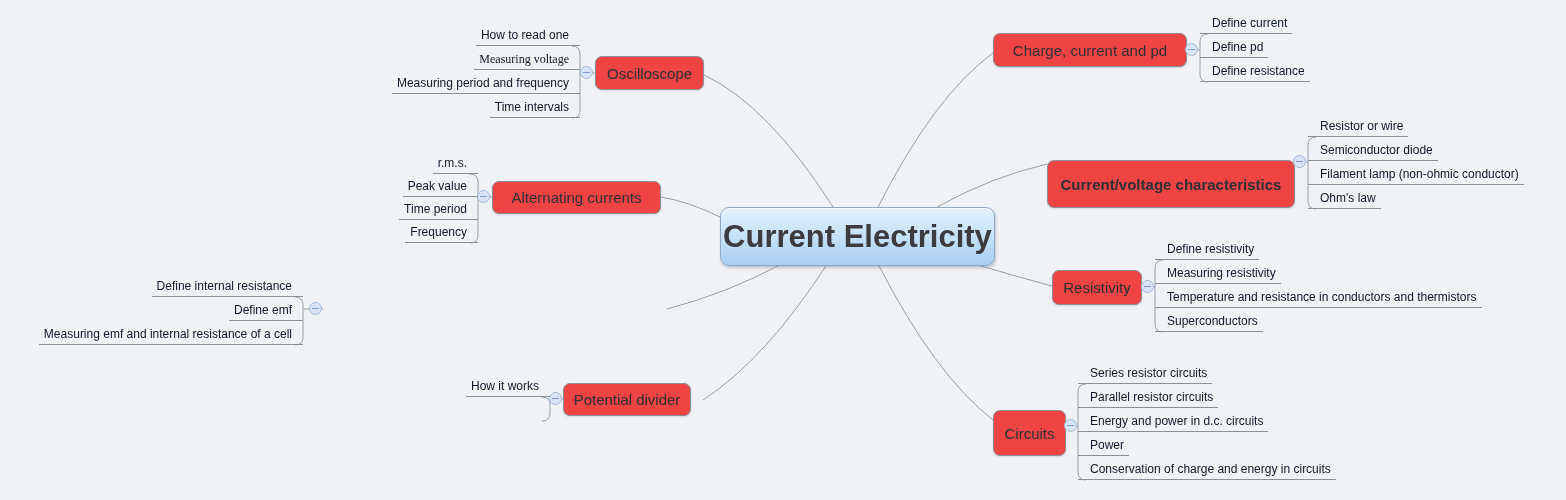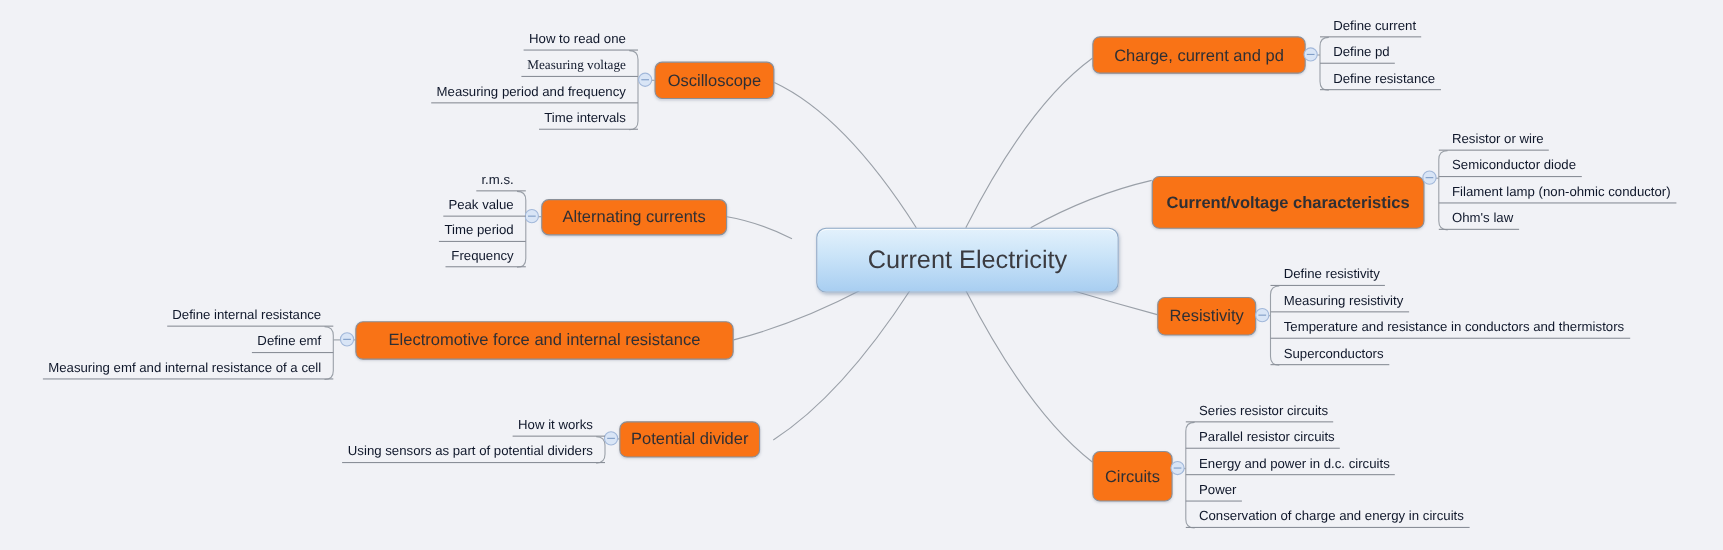--- a/index.html
+++ b/index.html
@@ -10,25 +10,25 @@
     position:relative;
   }
   .canvas{position:absolute;left:0;top:0;width:1566px;height:500px;}
   svg.links{position:absolute;left:0;top:0;pointer-events:none;}
   svg.links path{fill:none;stroke:#9aa0a8;stroke-width:1;}
   .root-node{
     position:absolute;display:flex;align-items:center;justify-content:center;
     background:linear-gradient(to bottom,#e3f1fc 0%,#c9e3f8 45%,#a8cef1 100%);
     border:1px solid #8fa9c6;border-radius:9px;
     box-shadow:1px 2px 3px rgba(120,140,165,0.45), inset 0 1px 0 rgba(255,255,255,0.75);
-    font-size:23px;font-weight:normal;color:#3b3b40;white-space:nowrap;margin-left:22px;
+    font-size:31px;font-weight:bold;color:#3b3b40;white-space:nowrap;
   }
   .branch{
     position:absolute;display:flex;align-items:center;justify-content:center;
-    background:#f97316;border:1px solid #8a8f98;border-radius:7px;
+    background:#ef4444;border:1px solid #8a8f98;border-radius:7px;
     box-shadow:0 1px 2px rgba(140,150,165,0.30);
     font-size:15px;color:#2f2f34;white-space:nowrap;box-sizing:border-box;
   }
   .leaf{
     position:absolute;font-size:12px;line-height:15px;color:#0f172a;
     border-bottom:1px solid #8a8f98;white-space:nowrap;width:fit-content;
   }
   .leaf.l{padding:0 11px 2px 5px;}
   .leaf.r{padding:0 5px 2px 12px;}
   .collapse-icon{
@@ -83,30 +83,28 @@
   <div class="leaf l" style="right:986px;top:76px;text-align:right;">Measuring period and frequency</div>
   <div class="leaf l" style="right:986px;top:100px;">Time intervals</div>
 
   <div class="branch" style="left:492px;top:181px;width:169px;height:33px;">Alternating currents</div>
   <div class="collapse-icon" style="left:477px;top:190px;"></div>
   <div class="leaf l" style="right:1088px;top:156px;">r.m.s.</div>
   <div class="leaf l" style="right:1088px;top:179px;">Peak value</div>
   <div class="leaf l" style="right:1088px;top:202px;">Time period</div>
   <div class="leaf l" style="right:1088px;top:225px;">Frequency</div>
 
-  <div class="branch" style="left:323px;top:292px;width:344px;height:35px;">Electromotive force and internal resistance</div>
   <div class="collapse-icon" style="left:309px;top:302px;"></div>
   <div class="leaf l" style="right:1263px;top:279px;">Define internal resistance</div>
   <div class="leaf l" style="right:1263px;top:303px;">Define emf</div>
   <div class="leaf l" style="right:1263px;top:327px;">Measuring emf and internal resistance of a cell</div>
 
   <div class="branch" style="left:563px;top:383px;width:128px;height:33px;">Potential divider</div>
   <div class="collapse-icon" style="left:549px;top:392px;"></div>
   <div class="leaf l" style="right:1016px;top:379px;">How it works</div>
-  <div class="leaf l" style="right:1016px;top:403px;">Using sensors as part of potential dividers</div>
 
   <div class="branch" style="left:993px;top:33px;width:194px;height:34px;">Charge, current and pd</div>
   <div class="collapse-icon" style="left:1185px;top:43px;"></div>
   <div class="leaf r" style="left:1200px;top:16px;">Define current</div>
   <div class="leaf r" style="left:1200px;top:40px;">Define pd</div>
   <div class="leaf r" style="left:1200px;top:64px;">Define resistance</div>
 
   <div class="branch" style="left:1047px;top:160px;width:248px;height:48px;font-weight:bold;">Current/voltage characteristics</div>
   <div class="collapse-icon" style="left:1293px;top:155px;"></div>
   <div class="leaf r" style="left:1308px;top:119px;">Resistor or wire</div>

